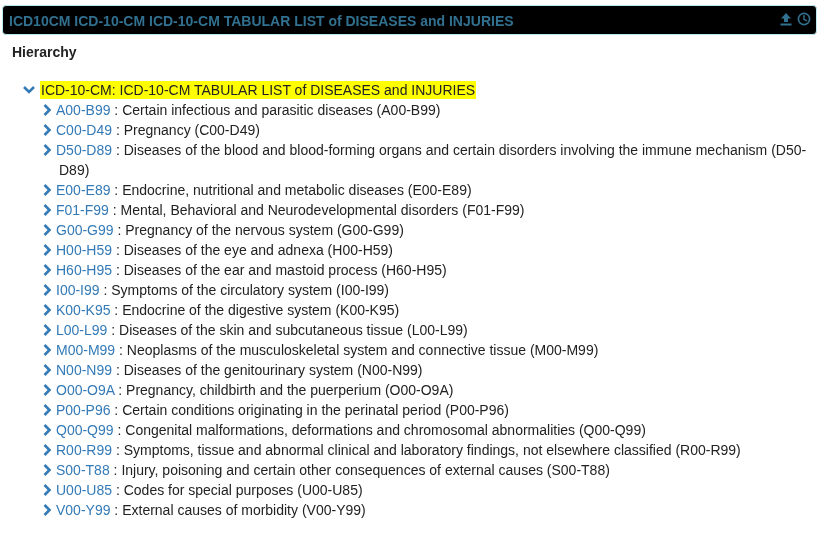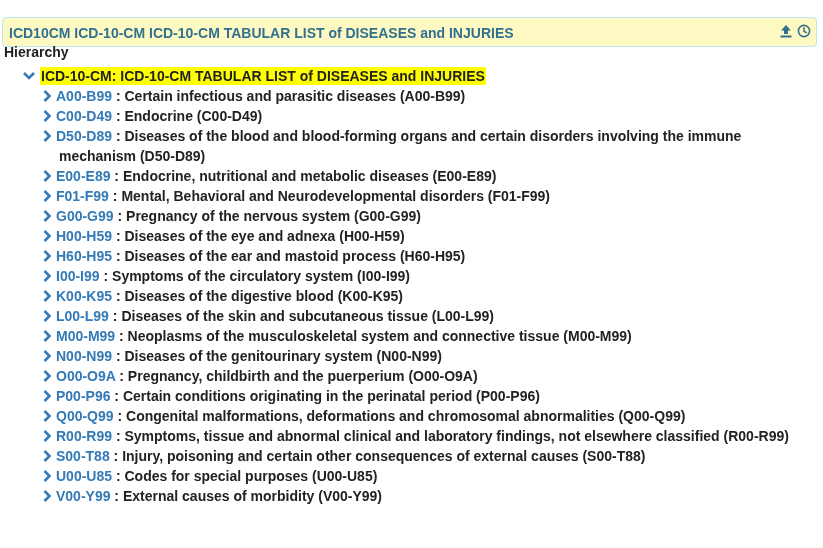--- a/index.html
+++ b/index.html
@@ -1,35 +1,35 @@
 <!DOCTYPE html>
 <html><head>
 <meta charset="utf-8">
 <style>
   html, body { margin: 0; padding: 0; background: #ffffff; }
   body {
     width: 823px; height: 548px; overflow: hidden; position: relative;
     font-family: "Liberation Sans", sans-serif; color: #222;
   }
   .panel-header {
-    position: absolute; left: 2px; top: 17px; width: 815px; height: 30px;
-    background: #fef9c3; border: 1px solid #bce8f1; border-radius: 4px;
+    position: absolute; left: 2px; top: 5px; width: 815px; height: 30px;
+    background: #000000; border: 1px solid #bce8f1; border-radius: 4px;
     box-sizing: border-box;
   }
   .panel-title {
     position: absolute; left: 6px; top: 7px;
     font-size: 14px; font-weight: bold; color: #31708f; white-space: nowrap;
   }
   .header-icons { position: absolute; right: 5px; top: 6px; display: flex; gap: 4px; }
   .hicon { width: 14px; height: 14px; display: block; cursor: pointer; }
   .section-label {
-    position: absolute; left: 4px; top: 44px;
+    position: absolute; left: 12px; top: 44px;
     font-size: 14px; font-weight: bold; color: #222;
   }
-  .tree { position: absolute; left: 0; top: 66px; width: 823px; font-weight: bold; }
+  .tree { position: absolute; left: 0; top: 80px; width: 823px; }
   .root-row { position: relative; height: 20px; line-height: 20px; font-size: 14px; }
   .root-toggle { position: absolute; left: 23px; top: 5px; width: 12px; height: 10px; cursor: pointer; }
   .root-label {
     position: absolute; left: 40px; top: 1px; line-height: 18px;
     background: #ffff00; color: #222; padding: 0 1px; white-space: nowrap;
   }
   .node {
     position: relative; font-size: 14px; line-height: 20px;
     padding-left: 59px; padding-right: 4px; text-indent: -17px;
     margin-left: 0; width: 823px; box-sizing: border-box;
@@ -65,21 +65,21 @@
       <path d="M1 2 L6 7 L11 2" fill="none" stroke="#337ab7" stroke-width="2.6" stroke-linejoin="miter"></path>
     </svg>
     <span class="root-label">ICD-10-CM: ICD-10-CM TABULAR LIST of DISEASES and INJURIES</span>
   </div>
   <div id="children">
       <div class="node"><svg class="chev" viewBox="0 0 10 12">
           <path d="M2.5 1 L7.5 6 L2.5 11" fill="none" stroke="#337ab7" stroke-width="2.6"></path>
         </svg><a class="code">A00-B99</a><span class="desc"> : </span><span class="desc">Certain infectious and parasitic diseases (A00-B99)</span></div>
       <div class="node"><svg class="chev" viewBox="0 0 10 12">
           <path d="M2.5 1 L7.5 6 L2.5 11" fill="none" stroke="#337ab7" stroke-width="2.6"></path>
-        </svg><a class="code">C00-D49</a><span class="desc"> : </span><span class="desc">Endocrine (C00-D49)</span></div>
+        </svg><a class="code">C00-D49</a><span class="desc"> : </span><span class="desc">Pregnancy (C00-D49)</span></div>
       <div class="node"><svg class="chev" viewBox="0 0 10 12">
           <path d="M2.5 1 L7.5 6 L2.5 11" fill="none" stroke="#337ab7" stroke-width="2.6"></path>
         </svg><a class="code">D50-D89</a><span class="desc"> : </span><span class="desc">Diseases of the blood and blood-forming organs and certain disorders involving the immune mechanism (D50-D89)</span></div>
       <div class="node"><svg class="chev" viewBox="0 0 10 12">
           <path d="M2.5 1 L7.5 6 L2.5 11" fill="none" stroke="#337ab7" stroke-width="2.6"></path>
         </svg><a class="code">E00-E89</a><span class="desc"> : </span><span class="desc">Endocrine, nutritional and metabolic diseases (E00-E89)</span></div>
       <div class="node"><svg class="chev" viewBox="0 0 10 12">
           <path d="M2.5 1 L7.5 6 L2.5 11" fill="none" stroke="#337ab7" stroke-width="2.6"></path>
         </svg><a class="code">F01-F99</a><span class="desc"> : </span><span class="desc">Mental, Behavioral and Neurodevelopmental disorders (F01-F99)</span></div>
       <div class="node"><svg class="chev" viewBox="0 0 10 12">
@@ -89,21 +89,21 @@
           <path d="M2.5 1 L7.5 6 L2.5 11" fill="none" stroke="#337ab7" stroke-width="2.6"></path>
         </svg><a class="code">H00-H59</a><span class="desc"> : </span><span class="desc">Diseases of the eye and adnexa (H00-H59)</span></div>
       <div class="node"><svg class="chev" viewBox="0 0 10 12">
           <path d="M2.5 1 L7.5 6 L2.5 11" fill="none" stroke="#337ab7" stroke-width="2.6"></path>
         </svg><a class="code">H60-H95</a><span class="desc"> : </span><span class="desc">Diseases of the ear and mastoid process (H60-H95)</span></div>
       <div class="node"><svg class="chev" viewBox="0 0 10 12">
           <path d="M2.5 1 L7.5 6 L2.5 11" fill="none" stroke="#337ab7" stroke-width="2.6"></path>
         </svg><a class="code">I00-I99</a><span class="desc"> : </span><span class="desc">Symptoms of the circulatory system (I00-I99)</span></div>
       <div class="node"><svg class="chev" viewBox="0 0 10 12">
           <path d="M2.5 1 L7.5 6 L2.5 11" fill="none" stroke="#337ab7" stroke-width="2.6"></path>
-        </svg><a class="code">K00-K95</a><span class="desc"> : </span><span class="desc">Diseases of the digestive blood (K00-K95)</span></div>
+        </svg><a class="code">K00-K95</a><span class="desc"> : </span><span class="desc">Endocrine of the digestive system (K00-K95)</span></div>
       <div class="node"><svg class="chev" viewBox="0 0 10 12">
           <path d="M2.5 1 L7.5 6 L2.5 11" fill="none" stroke="#337ab7" stroke-width="2.6"></path>
         </svg><a class="code">L00-L99</a><span class="desc"> : </span><span class="desc">Diseases of the skin and subcutaneous tissue (L00-L99)</span></div>
       <div class="node"><svg class="chev" viewBox="0 0 10 12">
           <path d="M2.5 1 L7.5 6 L2.5 11" fill="none" stroke="#337ab7" stroke-width="2.6"></path>
         </svg><a class="code">M00-M99</a><span class="desc"> : </span><span class="desc">Neoplasms of the musculoskeletal system and connective tissue (M00-M99)</span></div>
       <div class="node"><svg class="chev" viewBox="0 0 10 12">
           <path d="M2.5 1 L7.5 6 L2.5 11" fill="none" stroke="#337ab7" stroke-width="2.6"></path>
         </svg><a class="code">N00-N99</a><span class="desc"> : </span><span class="desc">Diseases of the genitourinary system (N00-N99)</span></div>
       <div class="node"><svg class="chev" viewBox="0 0 10 12">

